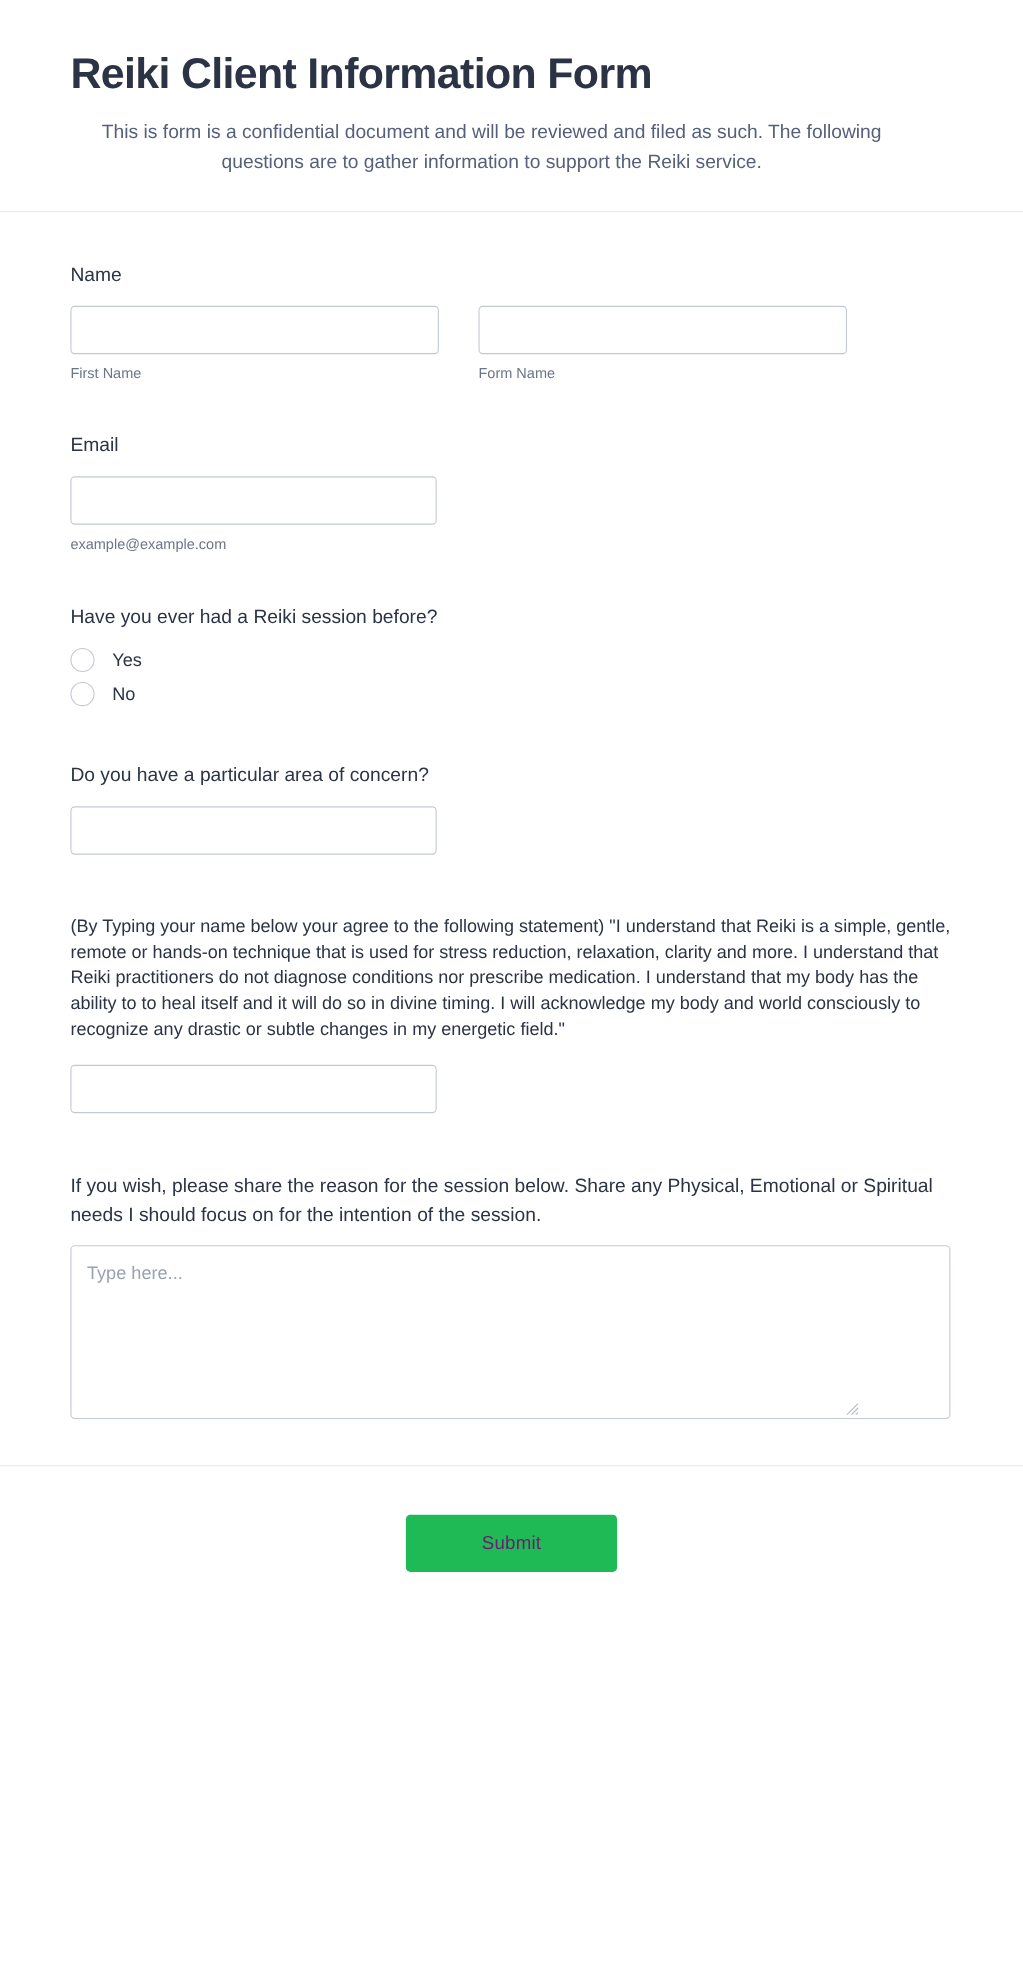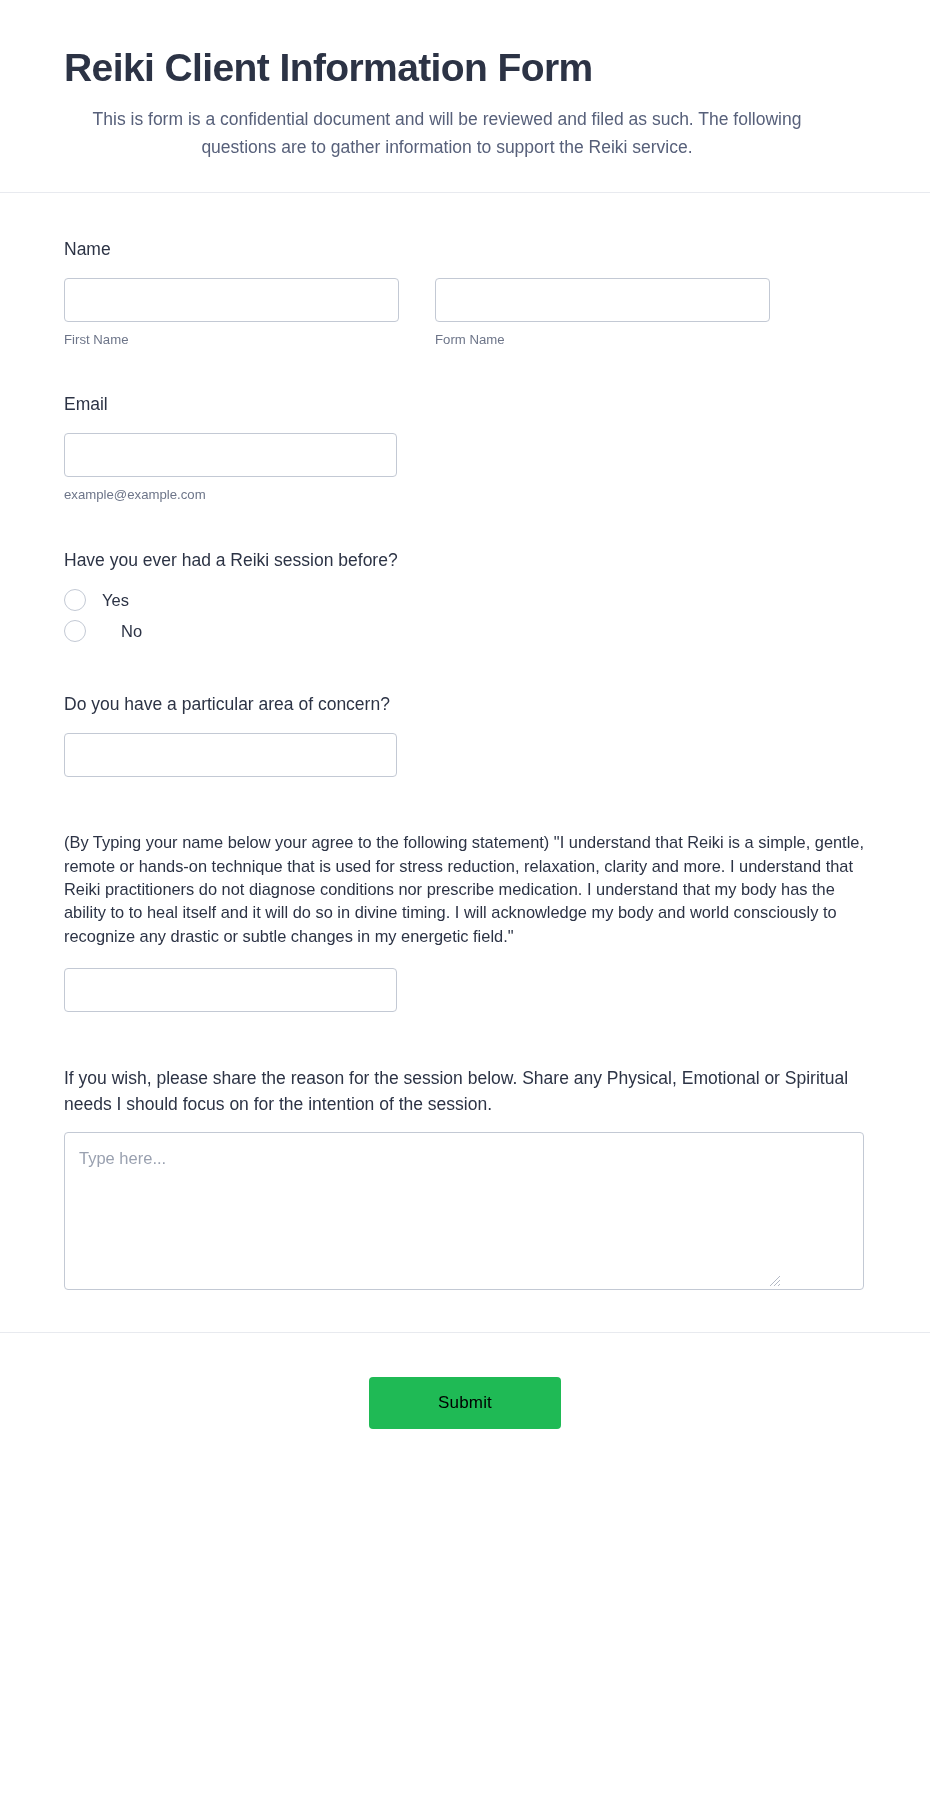--- a/index.html
+++ b/index.html
@@ -101,21 +101,21 @@
   .concern-col { width: 333px; }
   .consent-col { width: 333px; }
 
   
   .radio-group { margin-top: 2px; }
   .radio-row {
     display: flex;
     align-items: center;
     margin-bottom: 9px;
   }
-  .radio-row:last-child { margin-bottom: 0; gap: 19px; }
+  .radio-row:last-child { margin-bottom: 0; }
   .radio-circle {
     width: 22px;
     height: 22px;
     border: 1px solid #c3c9d4;
     border-radius: 50%;
     background: #ffffff;
     flex: 0 0 auto;
     margin-right: 16px;
   }
   .radio-label {
@@ -164,21 +164,21 @@
 
   
   .form-footer {
     border-top: 1px solid #e8eaef;
     padding: 44px 0 60px 0;
     text-align: center;
   }
   .submit-button {
     display: inline-block;
     background: #1fba55;
-    color: #000000;
+    color: #701a75;
     border: none;
     border-radius: 4px;
     font-family: "Liberation Sans", sans-serif;
     font-size: 17px;
     line-height: 1;
     padding: 0;
     width: 192px;
     height: 52px;
     cursor: pointer;
     letter-spacing: 0.2px;

